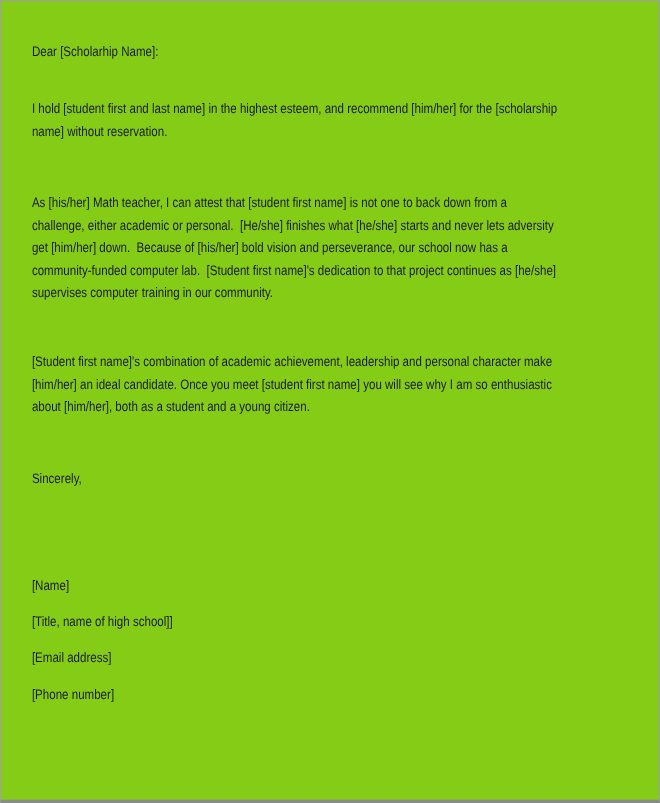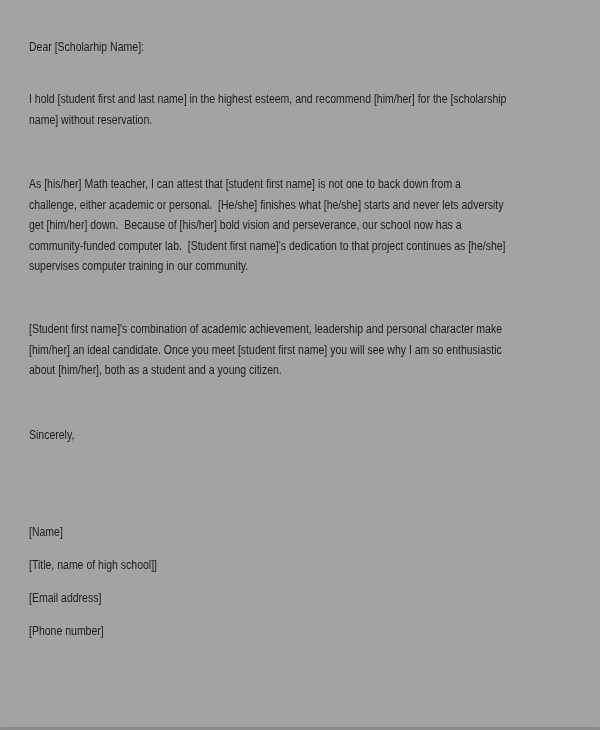--- a/index.html
+++ b/index.html
@@ -9,21 +9,21 @@
   }
   body {
     width: 600px;
     height: 730px;
     font-family: "Liberation Sans", "DejaVu Sans", sans-serif;
   }
   .page {
     box-sizing: border-box;
     width: 600px;
     height: 730px;
-    background: #a3a3a3;
+    background: #84cc16;
     border-top: 1px solid #a0a0a0;
     border-left: 1px solid #a0a0a0;
     border-right: 1px solid #a0a0a0;
     border-bottom: 3px solid #8a8a8a;
     padding: 36px 0 0 28px;
     overflow: hidden;
   }
   .content {
     width: 680px;
     transform: scaleX(0.84);

